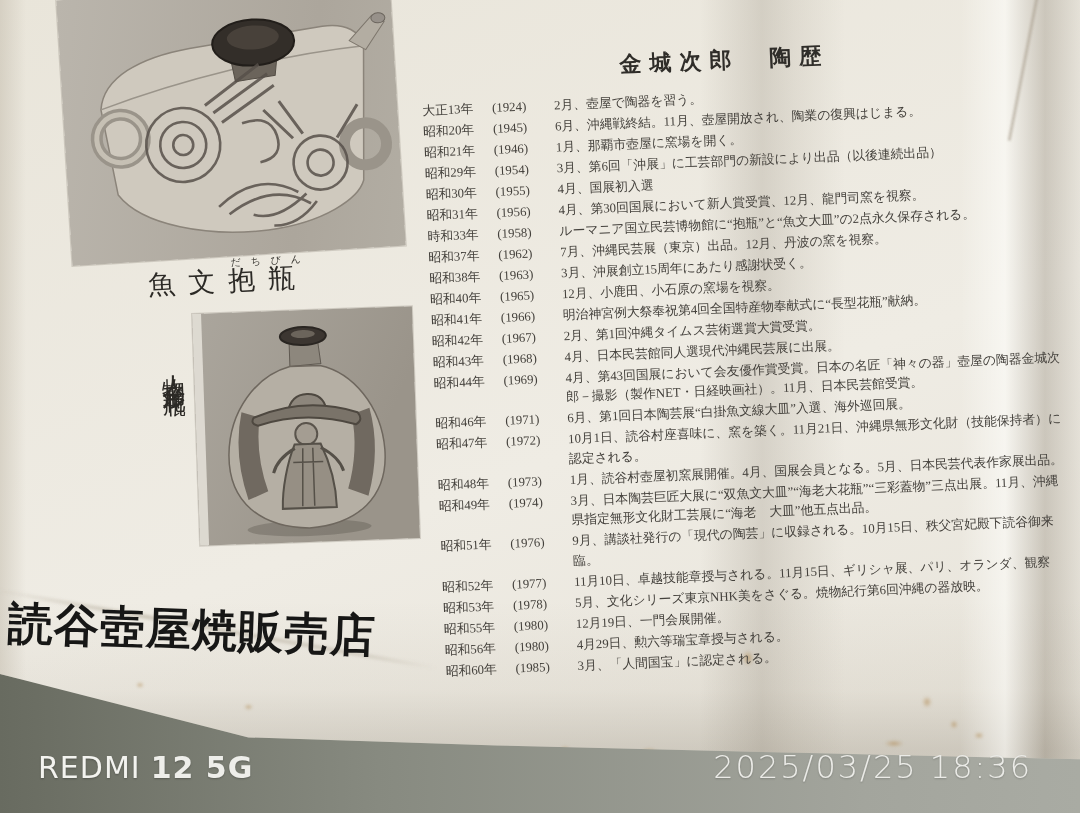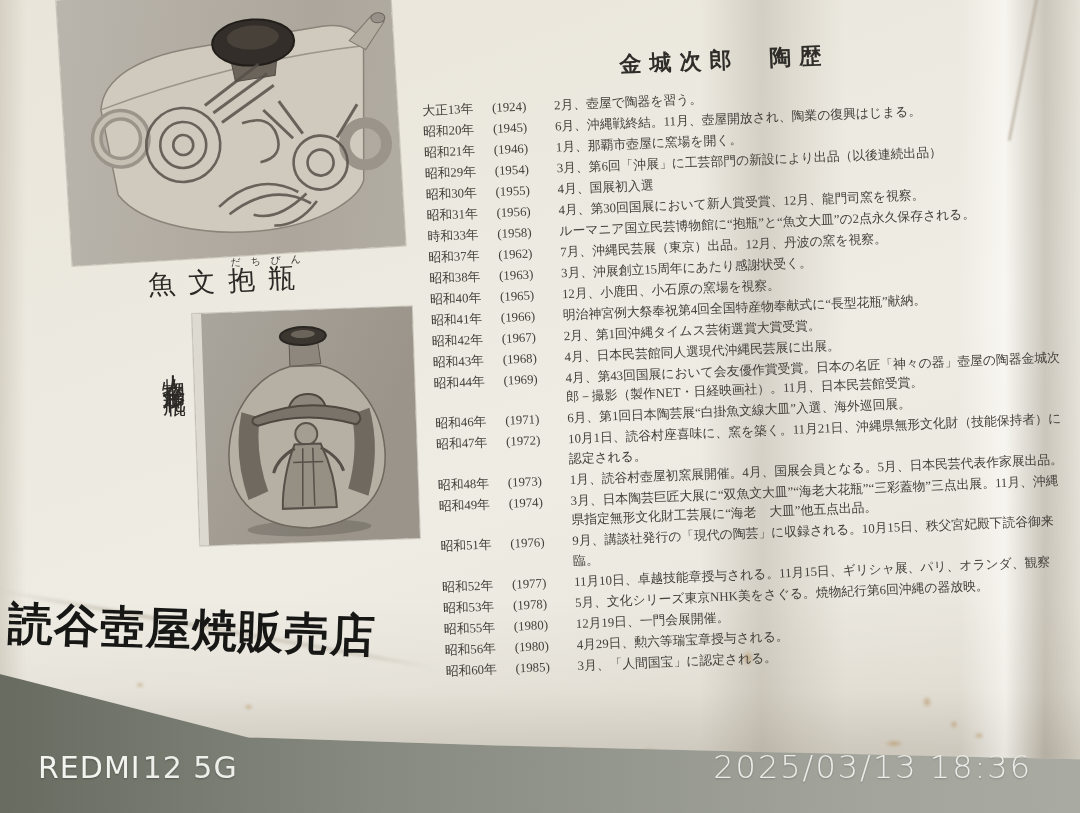--- a/index.html
+++ b/index.html
@@ -73,21 +73,21 @@
     font-family:"Liberation Sans","DejaVu Sans",sans-serif;
     color:#171716;letter-spacing:1px;transform:rotate(2deg);white-space:nowrap;
   }
   
   .wm-left{
     position:absolute;left:38px;top:750px;color:#f3f3ef;
     font-family:"DejaVu Sans","Liberation Sans",sans-serif;font-size:30px;
     text-shadow:0 1px 2px rgba(0,0,0,.25);white-space:nowrap;
   }
   .wm-left .dev-bold{font-weight:normal;letter-spacing:1px;}
-  .wm-left .dev-rest{font-weight:400;margin-left:2px;letter-spacing:1px;color:#eeeeea;}
+  .wm-left .dev-rest{font-weight:700;margin-left:10px;letter-spacing:1px;color:#eeeeea;}
   .wm-right{
     position:absolute;right:48px;top:748px;color:#ebebe7;
     font-family:"DejaVu Sans","Liberation Sans",sans-serif;font-size:32px;
     font-weight:300;letter-spacing:2px;text-shadow:0 1px 2px rgba(0,0,0,.2);white-space:nowrap;
   }
 </style>
 </head>
 <body>
 
 <div class="scene">
@@ -309,14 +309,14 @@
   </div>
 </div>
     </div>
 
     <div class="shop-name">読谷壺屋焼販売店</div>
   </div>
 
   <div class="wm-left">
     <span class="dev-bold">REDMI</span><span class="dev-rest">12 5G</span>
   </div>
-  <div class="wm-right">2025/03/13 18:36</div>
+  <div class="wm-right">2025/03/25 18:36</div>
 </div>
 
 </body></html>

